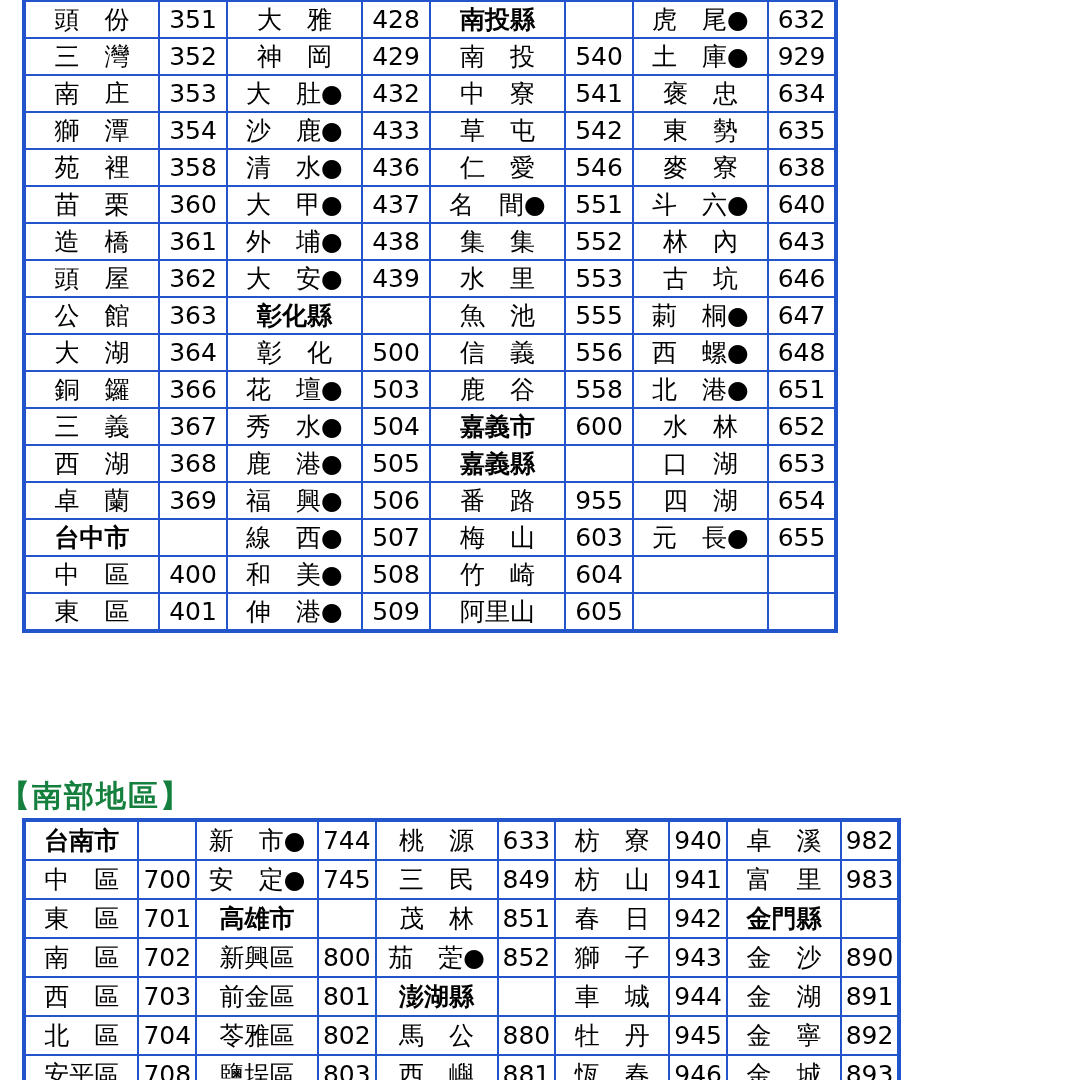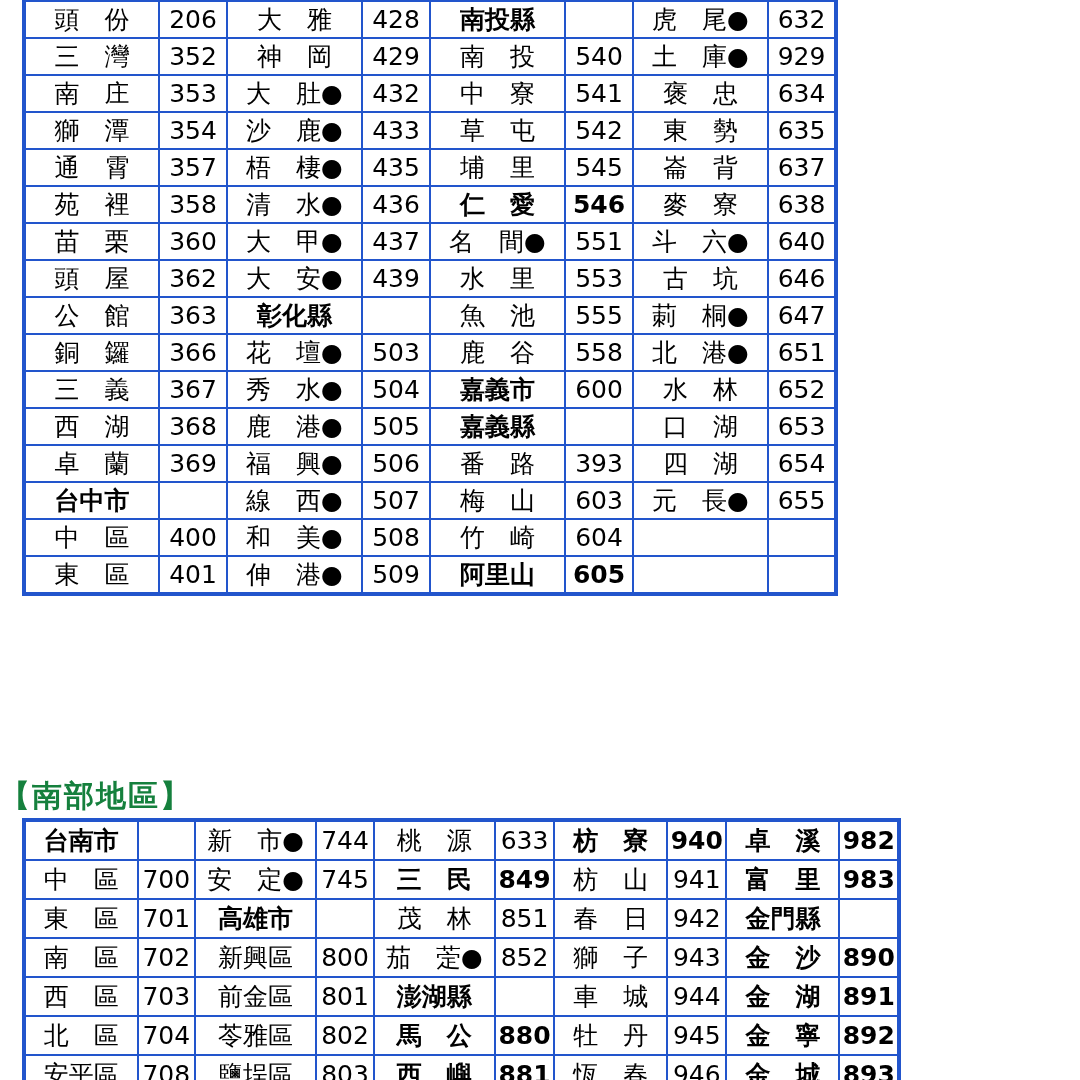--- a/index.html
+++ b/index.html
@@ -32,21 +32,21 @@
     background: #ffffff;
     white-space: nowrap;
     overflow: hidden;
   }
   
   .cn { width: 135px; }   
   .cc { width: 68px; }
 
   
   td.yellow { background: #ffe400; }
-  td.red    { background: #ee0000; color: #ffff00; font-weight: bold; }
+  td.red    { background: #ee0000; color: #ffff00; font-weight: normal; }
   td.header { color: #007700; font-weight: bold; }
   td.empty  { background: #ffffff; }
   td.plain  { background: #ffffff; }
 
   .name-spread {
     display: inline-block;
     letter-spacing: 0;
   }
 
   .section-title {
@@ -78,21 +78,21 @@
           <col class="cn">
           <col class="cc">
         <col class="cn">
           <col class="cc">
           <col class="cn">
           <col class="cc">
       </colgroup>
       <tbody>
           <tr>
             <td class="plain"><span class="name-spread">頭　份</span></td>
-            <td class="plain"><span class="name-spread">206</span></td>
+            <td class="plain"><span class="name-spread">351</span></td>
             <td class="plain"><span class="name-spread">大　雅</span></td>
             <td class="plain"><span class="name-spread">428</span></td>
             <td class="header"><span class="name-spread">南投縣</span></td>
             <td class="empty"><span class="name-spread"></span></td>
             <td class="plain"><span class="name-spread">虎　尾●</span></td>
             <td class="plain"><span class="name-spread">632</span></td>
           </tr>
           <tr>
             <td class="plain"><span class="name-spread">三　灣</span></td>
             <td class="plain"><span class="name-spread">352</span></td>
@@ -117,70 +117,80 @@
             <td class="yellow"><span class="name-spread">獅　潭</span></td>
             <td class="yellow"><span class="name-spread">354</span></td>
             <td class="plain"><span class="name-spread">沙　鹿●</span></td>
             <td class="plain"><span class="name-spread">433</span></td>
             <td class="plain"><span class="name-spread">草　屯</span></td>
             <td class="plain"><span class="name-spread">542</span></td>
             <td class="yellow"><span class="name-spread">東　勢</span></td>
             <td class="yellow"><span class="name-spread">635</span></td>
           </tr>
           <tr>
-            <td class="plain"><span class="name-spread">通　霄</span></td>
-            <td class="plain"><span class="name-spread">357</span></td>
-            <td class="plain"><span class="name-spread">梧　棲●</span></td>
-            <td class="plain"><span class="name-spread">435</span></td>
-            <td class="yellow"><span class="name-spread">埔　里</span></td>
-            <td class="yellow"><span class="name-spread">545</span></td>
-            <td class="yellow"><span class="name-spread">崙　背</span></td>
-            <td class="yellow"><span class="name-spread">637</span></td>
-          </tr>
-          <tr>
             <td class="plain"><span class="name-spread">苑　裡</span></td>
             <td class="plain"><span class="name-spread">358</span></td>
             <td class="plain"><span class="name-spread">清　水●</span></td>
             <td class="plain"><span class="name-spread">436</span></td>
             <td class="red"><span class="name-spread">仁　愛</span></td>
             <td class="red"><span class="name-spread">546</span></td>
             <td class="yellow"><span class="name-spread">麥　寮</span></td>
             <td class="yellow"><span class="name-spread">638</span></td>
           </tr>
           <tr>
             <td class="plain"><span class="name-spread">苗　栗</span></td>
             <td class="plain"><span class="name-spread">360</span></td>
             <td class="plain"><span class="name-spread">大　甲●</span></td>
             <td class="plain"><span class="name-spread">437</span></td>
             <td class="plain"><span class="name-spread">名　間●</span></td>
             <td class="plain"><span class="name-spread">551</span></td>
             <td class="plain"><span class="name-spread">斗　六●</span></td>
             <td class="plain"><span class="name-spread">640</span></td>
           </tr>
           <tr>
+            <td class="plain"><span class="name-spread">造　橋</span></td>
+            <td class="plain"><span class="name-spread">361</span></td>
+            <td class="plain"><span class="name-spread">外　埔●</span></td>
+            <td class="plain"><span class="name-spread">438</span></td>
+            <td class="yellow"><span class="name-spread">集　集</span></td>
+            <td class="yellow"><span class="name-spread">552</span></td>
+            <td class="yellow"><span class="name-spread">林　內</span></td>
+            <td class="yellow"><span class="name-spread">643</span></td>
+          </tr>
+          <tr>
             <td class="plain"><span class="name-spread">頭　屋</span></td>
             <td class="plain"><span class="name-spread">362</span></td>
             <td class="plain"><span class="name-spread">大　安●</span></td>
             <td class="plain"><span class="name-spread">439</span></td>
             <td class="yellow"><span class="name-spread">水　里</span></td>
             <td class="yellow"><span class="name-spread">553</span></td>
             <td class="yellow"><span class="name-spread">古　坑</span></td>
             <td class="yellow"><span class="name-spread">646</span></td>
           </tr>
           <tr>
             <td class="plain"><span class="name-spread">公　館</span></td>
             <td class="plain"><span class="name-spread">363</span></td>
             <td class="header"><span class="name-spread">彰化縣</span></td>
             <td class="empty"><span class="name-spread"></span></td>
             <td class="yellow"><span class="name-spread">魚　池</span></td>
             <td class="yellow"><span class="name-spread">555</span></td>
             <td class="plain"><span class="name-spread">莿　桐●</span></td>
             <td class="plain"><span class="name-spread">647</span></td>
           </tr>
           <tr>
+            <td class="yellow"><span class="name-spread">大　湖</span></td>
+            <td class="yellow"><span class="name-spread">364</span></td>
+            <td class="plain"><span class="name-spread">彰　化</span></td>
+            <td class="plain"><span class="name-spread">500</span></td>
+            <td class="red"><span class="name-spread">信　義</span></td>
+            <td class="red"><span class="name-spread">556</span></td>
+            <td class="plain"><span class="name-spread">西　螺●</span></td>
+            <td class="plain"><span class="name-spread">648</span></td>
+          </tr>
+          <tr>
             <td class="plain"><span class="name-spread">銅　鑼</span></td>
             <td class="plain"><span class="name-spread">366</span></td>
             <td class="plain"><span class="name-spread">花　壇●</span></td>
             <td class="plain"><span class="name-spread">503</span></td>
             <td class="yellow"><span class="name-spread">鹿　谷</span></td>
             <td class="yellow"><span class="name-spread">558</span></td>
             <td class="plain"><span class="name-spread">北　港●</span></td>
             <td class="plain"><span class="name-spread">651</span></td>
           </tr>
           <tr>
@@ -202,21 +212,21 @@
             <td class="empty"><span class="name-spread"></span></td>
             <td class="yellow"><span class="name-spread">口　湖</span></td>
             <td class="yellow"><span class="name-spread">653</span></td>
           </tr>
           <tr>
             <td class="plain"><span class="name-spread">卓　蘭</span></td>
             <td class="plain"><span class="name-spread">369</span></td>
             <td class="plain"><span class="name-spread">福　興●</span></td>
             <td class="plain"><span class="name-spread">506</span></td>
             <td class="yellow"><span class="name-spread">番　路</span></td>
-            <td class="yellow"><span class="name-spread">393</span></td>
+            <td class="yellow"><span class="name-spread">955</span></td>
             <td class="yellow"><span class="name-spread">四　湖</span></td>
             <td class="yellow"><span class="name-spread">654</span></td>
           </tr>
           <tr>
             <td class="header"><span class="name-spread">台中市</span></td>
             <td class="empty"><span class="name-spread"></span></td>
             <td class="plain"><span class="name-spread">線　西●</span></td>
             <td class="plain"><span class="name-spread">507</span></td>
             <td class="yellow"><span class="name-spread">梅　山</span></td>
             <td class="yellow"><span class="name-spread">603</span></td>

